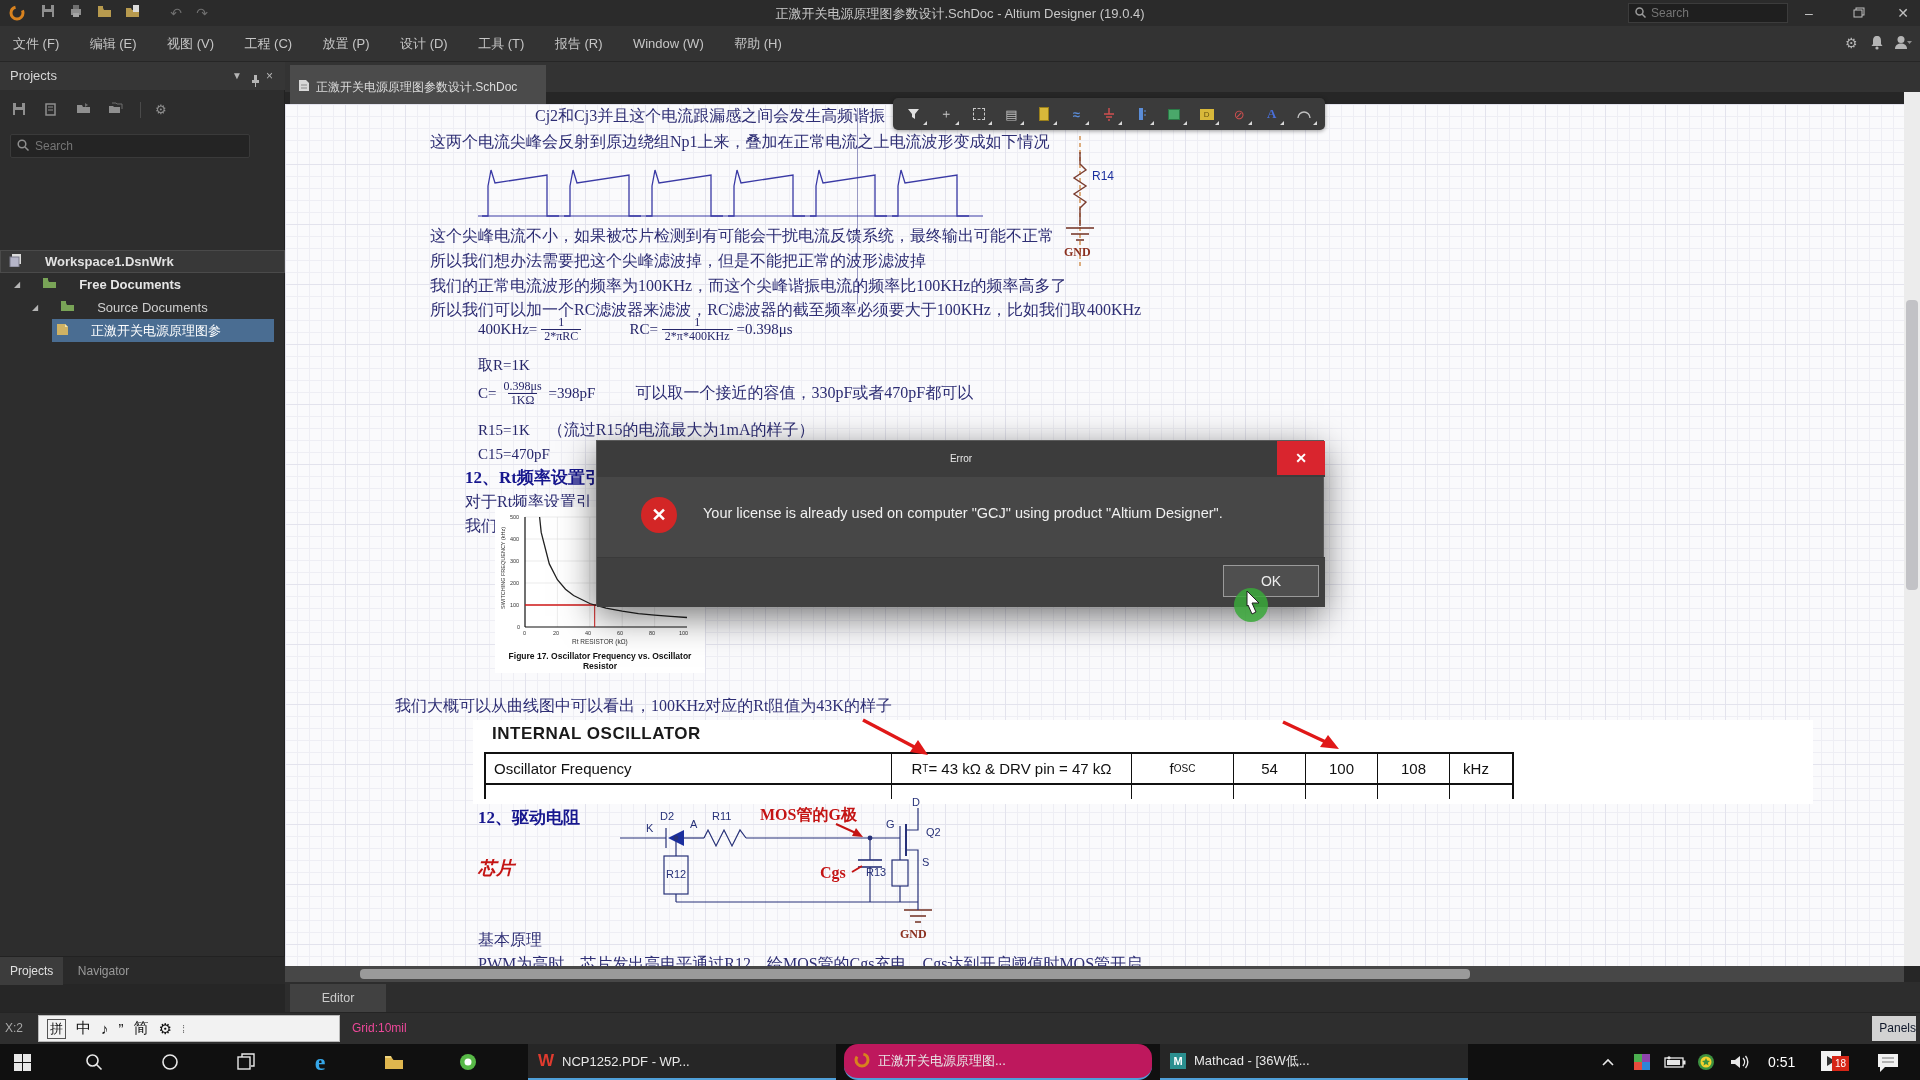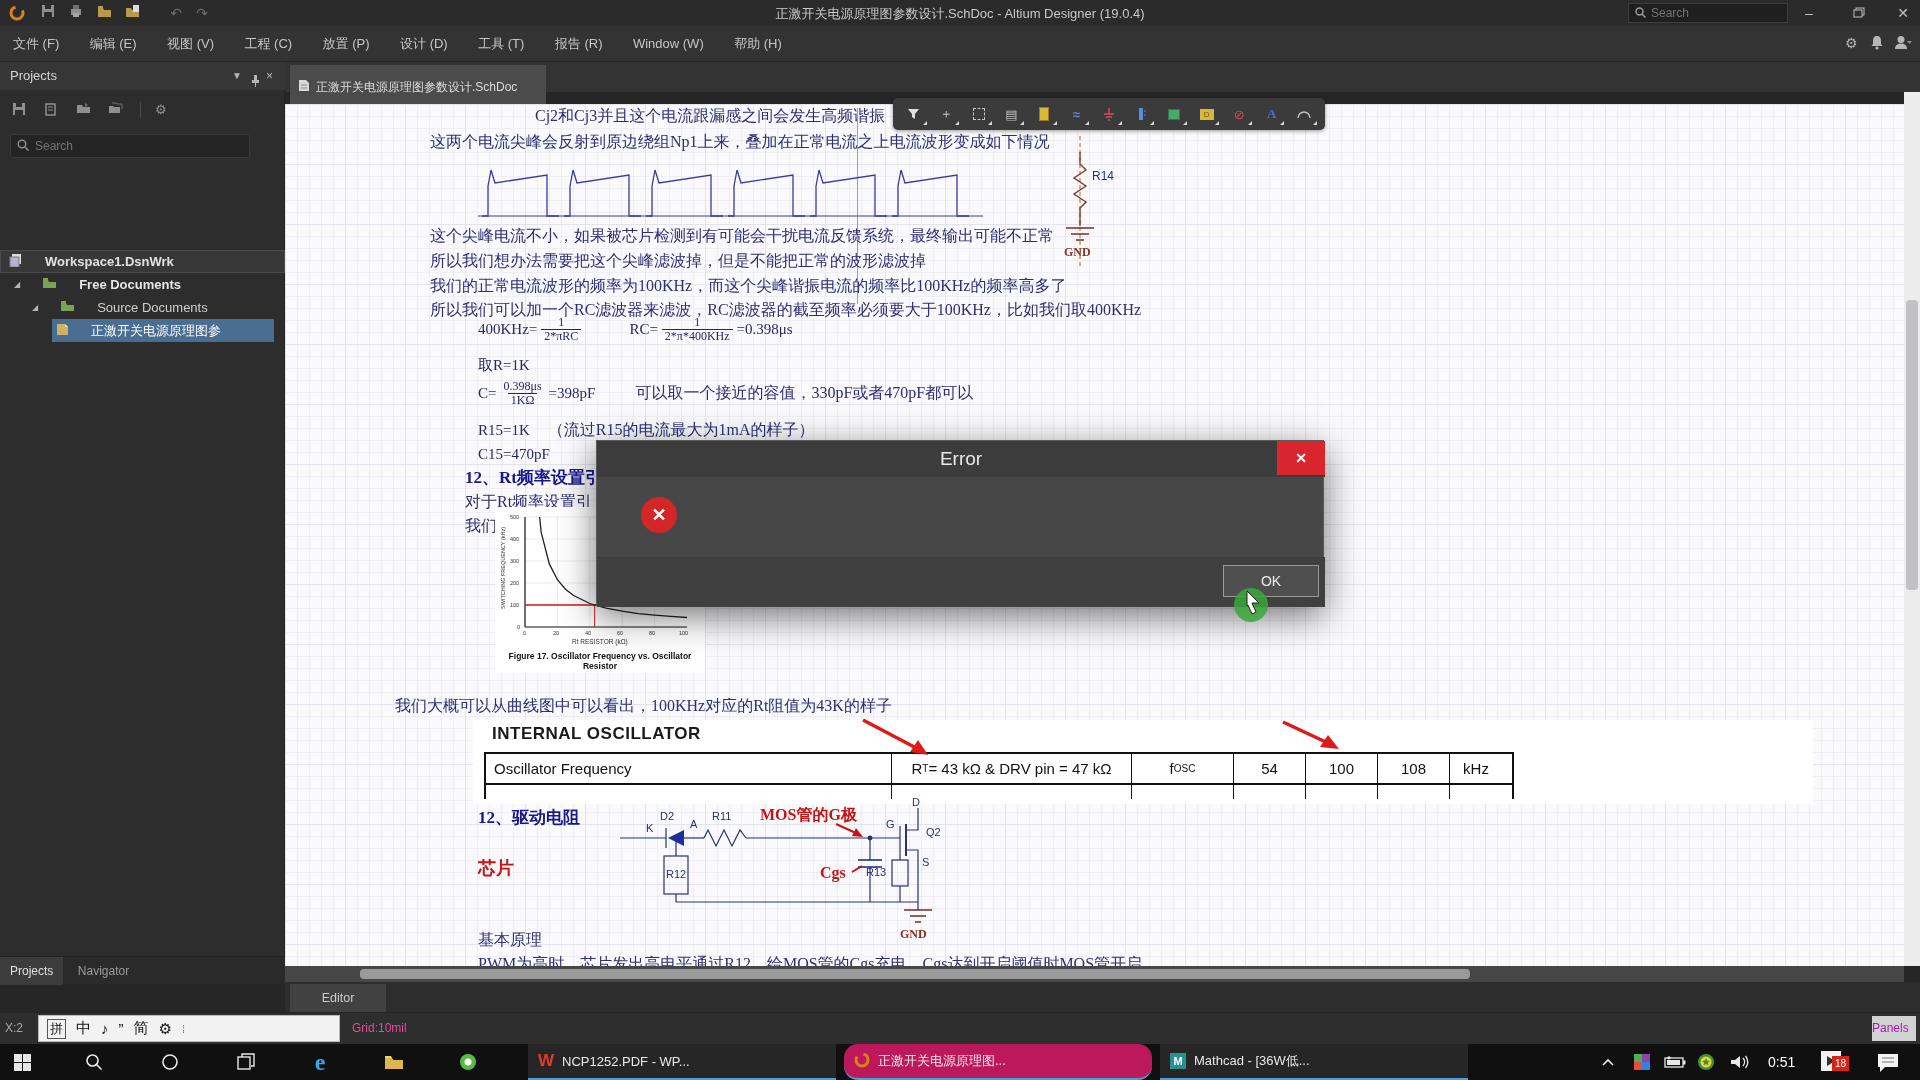--- a/index.html
+++ b/index.html
@@ -36,21 +36,21 @@
            linear-gradient(#e3e3ed 1px, transparent 1px),
            linear-gradient(90deg,#e3e3ed 1px, transparent 1px),
            linear-gradient(#eeeef4 1px, transparent 1px),
            linear-gradient(90deg,#eeeef4 1px, transparent 1px);
          background-size:60px 60px,60px 60px,12px 12px,12px 12px;margin-top:12px; }
   .zh { font-family:"Liberation Serif", serif; color:#2e2e74; font-size:16px; white-space:nowrap; }
   .zh-b { font-family:"Liberation Serif", serif; color:#17178e; font-weight:bold; font-size:17px; white-space:nowrap;}
   .frm { font-family:"Liberation Serif", serif; color:#26266a; font-size:15px; display:flex; align-items:center; gap:4px; white-space:nowrap;}
   .frac { display:inline-flex; flex-direction:column; align-items:center; font-size:12px; line-height:1.1; }
   .frac .num { padding:0 3px; } .frac .den { border-top:1px solid #26266a; padding:0 3px; }
-  .red { color:#c41414; font-weight:bold; font-family:"Liberation Serif", serif; white-space:nowrap;}
+  .red { color:#c41414; font-weight:bold; font-family:"Liberation Serif", serif; white-space:nowrap;font-style:italic;}
 
   .osc-h { font-size:17px; font-weight:bold; color:#1a1a1a; letter-spacing:.5px;}
   .osc-table { display:flex; border:2px solid #111; background:#fff; height:33px; }
   .osc-td { border-right:1.5px solid #111; font-size:15px; color:#111; display:flex; align-items:center; padding:0 8px; }
   .osc-td.c { justify-content:center; }
   sub.sm { font-size:10px; }
 
   
   #activebar { left:893px; top:98px; width:432px; height:32px; background:#3b3b3b; border-radius:5px; display:flex; align-items:center; padding:0 6px; gap:3px; box-shadow:0 1px 4px rgba(0,0,0,.4);}
   .ab-cell { position:relative; width:30px; height:26px; display:flex; align-items:center; justify-content:center; font-size:13px;}
@@ -61,32 +61,32 @@
   #hthumb { left:75px; top:3px; width:1110px; height:10px; background:#9a9a9a; border-radius:4px;}
   #vscroll { left:1904px; top:92px; width:16px; height:874px; background:#ececec; }
   #vthumb { left:2px; top:208px; width:12px; height:290px; background:#c2c2c6; border-radius:4px;}
 
   #editrow { left:285px; top:982px; width:1635px; height:30px; background:#2d2d2d; }
   .edit-tab { left:5px; top:2px; width:96px; height:28px; background:#414141; color:#cccccc; font-size:12.5px; display:flex; align-items:center; justify-content:center;}
   .pbot-tab { font-size:12px; line-height:28px; padding:0 10px; display:inline-block;}
 
   
   #dialog { left:596px; top:440px; width:728px; height:166px; background:#474747; border:1px solid #5a5a5a; box-shadow:0 10px 34px rgba(0,0,0,.55); }
-  .dlg-title { left:0; top:0; width:728px; height:36px; background:#3c3c3c; color:#e8e8e8; font-size:19px; text-align:center; line-height:36px;}
+  .dlg-title { left:0; top:0; width:728px; height:36px; background:#3c3c3c; color:#e8e8e8; font-size:10px; text-align:center; line-height:36px;}
   .dlg-close { left:680px; top:0; width:48px; height:34px; background:#d9252e; color:#fff; text-align:center; line-height:34px; font-size:14px; font-weight:bold;}
   .dlg-icon { left:44px; top:56px; width:36px; height:36px; background:#d32626; border-radius:50%; color:#fff; font-weight:bold; text-align:center; line-height:36px; font-size:18px;}
   .dlg-msg { left:106px; top:64px; width:600px; color:#f0f0f0; font-size:14.5px; }
   .dlg-sep { left:0; top:116px; width:728px; height:1px; background:#3a3a3a; }
   .dlg-foot { left:0; top:117px; width:728px; height:49px; background:#404040; }
   .ok-btn { left:626px; top:124px; width:96px; height:32px; background:#4f4f4f; border:1px solid #9a9a9a; color:#ececec; font-size:14px; text-align:center; line-height:30px;}
 
   
   #statusbar { left:0; top:1012px; width:1920px; height:32px; background:#2e2e2e; border-top:1px solid #242424;}
   .ime { left:38px; top:2px; width:302px; height:27px; background:#f2f2f2; border:1px solid #b9b9b9; display:flex; align-items:center; gap:10px; padding:0 8px; color:#111; font-size:15px;}
-  .panels-btn { left:1872px; top:3px; width:44px; height:25px; background:#d2d2d2; color:#a21caf; font-size:12px; text-align:left; line-height:25px;}
+  .panels-btn { left:1872px; top:3px; width:44px; height:25px; background:#d2d2d2; color:#0f172a; font-size:12px; text-align:right; line-height:25px;}
   #taskbar { left:0; top:1044px; width:1920px; height:36px; background:#101010; }
   .tk-ic { top:0; width:44px; height:36px; display:flex; align-items:center; justify-content:center; }
   .tk-app { top:0; height:36px; width:308px; background:#262626; border-bottom:2px solid #4f9fd8; display:flex; align-items:center; gap:8px; padding:0 10px; color:#e8e8e8; font-size:13px; white-space:nowrap; overflow:hidden;}
   .tray-time { color:#ffffff; font-size:14px; line-height:36px; }
 </style>
 </head>
 <body>
 
 <div class="abs" id="titlebar">
   <span class="abs" style="left:8px;top:4px;width:18px;height:18px;">
@@ -520,20 +520,21 @@
   </div>
 
 <div class="abs" id="editrow">
   <div class="abs edit-tab">Editor</div>
 </div>
 
 <div class="abs" id="dialog">
   <div class="abs dlg-title">Error</div>
   <div class="abs dlg-close">✕</div>
   <div class="abs dlg-icon">✕</div>
+  <div class="abs dlg-msg">Your license is already used on computer "GCJ" using product "Altium Designer".</div>
   <div class="abs dlg-sep"></div>
   <div class="abs dlg-foot"></div>
   <div class="abs ok-btn">OK</div>
 </div>
 
 <div class="abs" style="left:1234px;top:588px;width:34px;height:34px;border-radius:50%;background:rgba(58,168,58,.85);"></div>
 <svg class="abs" style="left:1244px;top:590px;" width="20" height="26">
   <path d="M3 1l12 12h-7l4 9-4 2-4-9-1 1z" fill="#ffffff" stroke="#222" stroke-width="1"></path>
 </svg>
 

